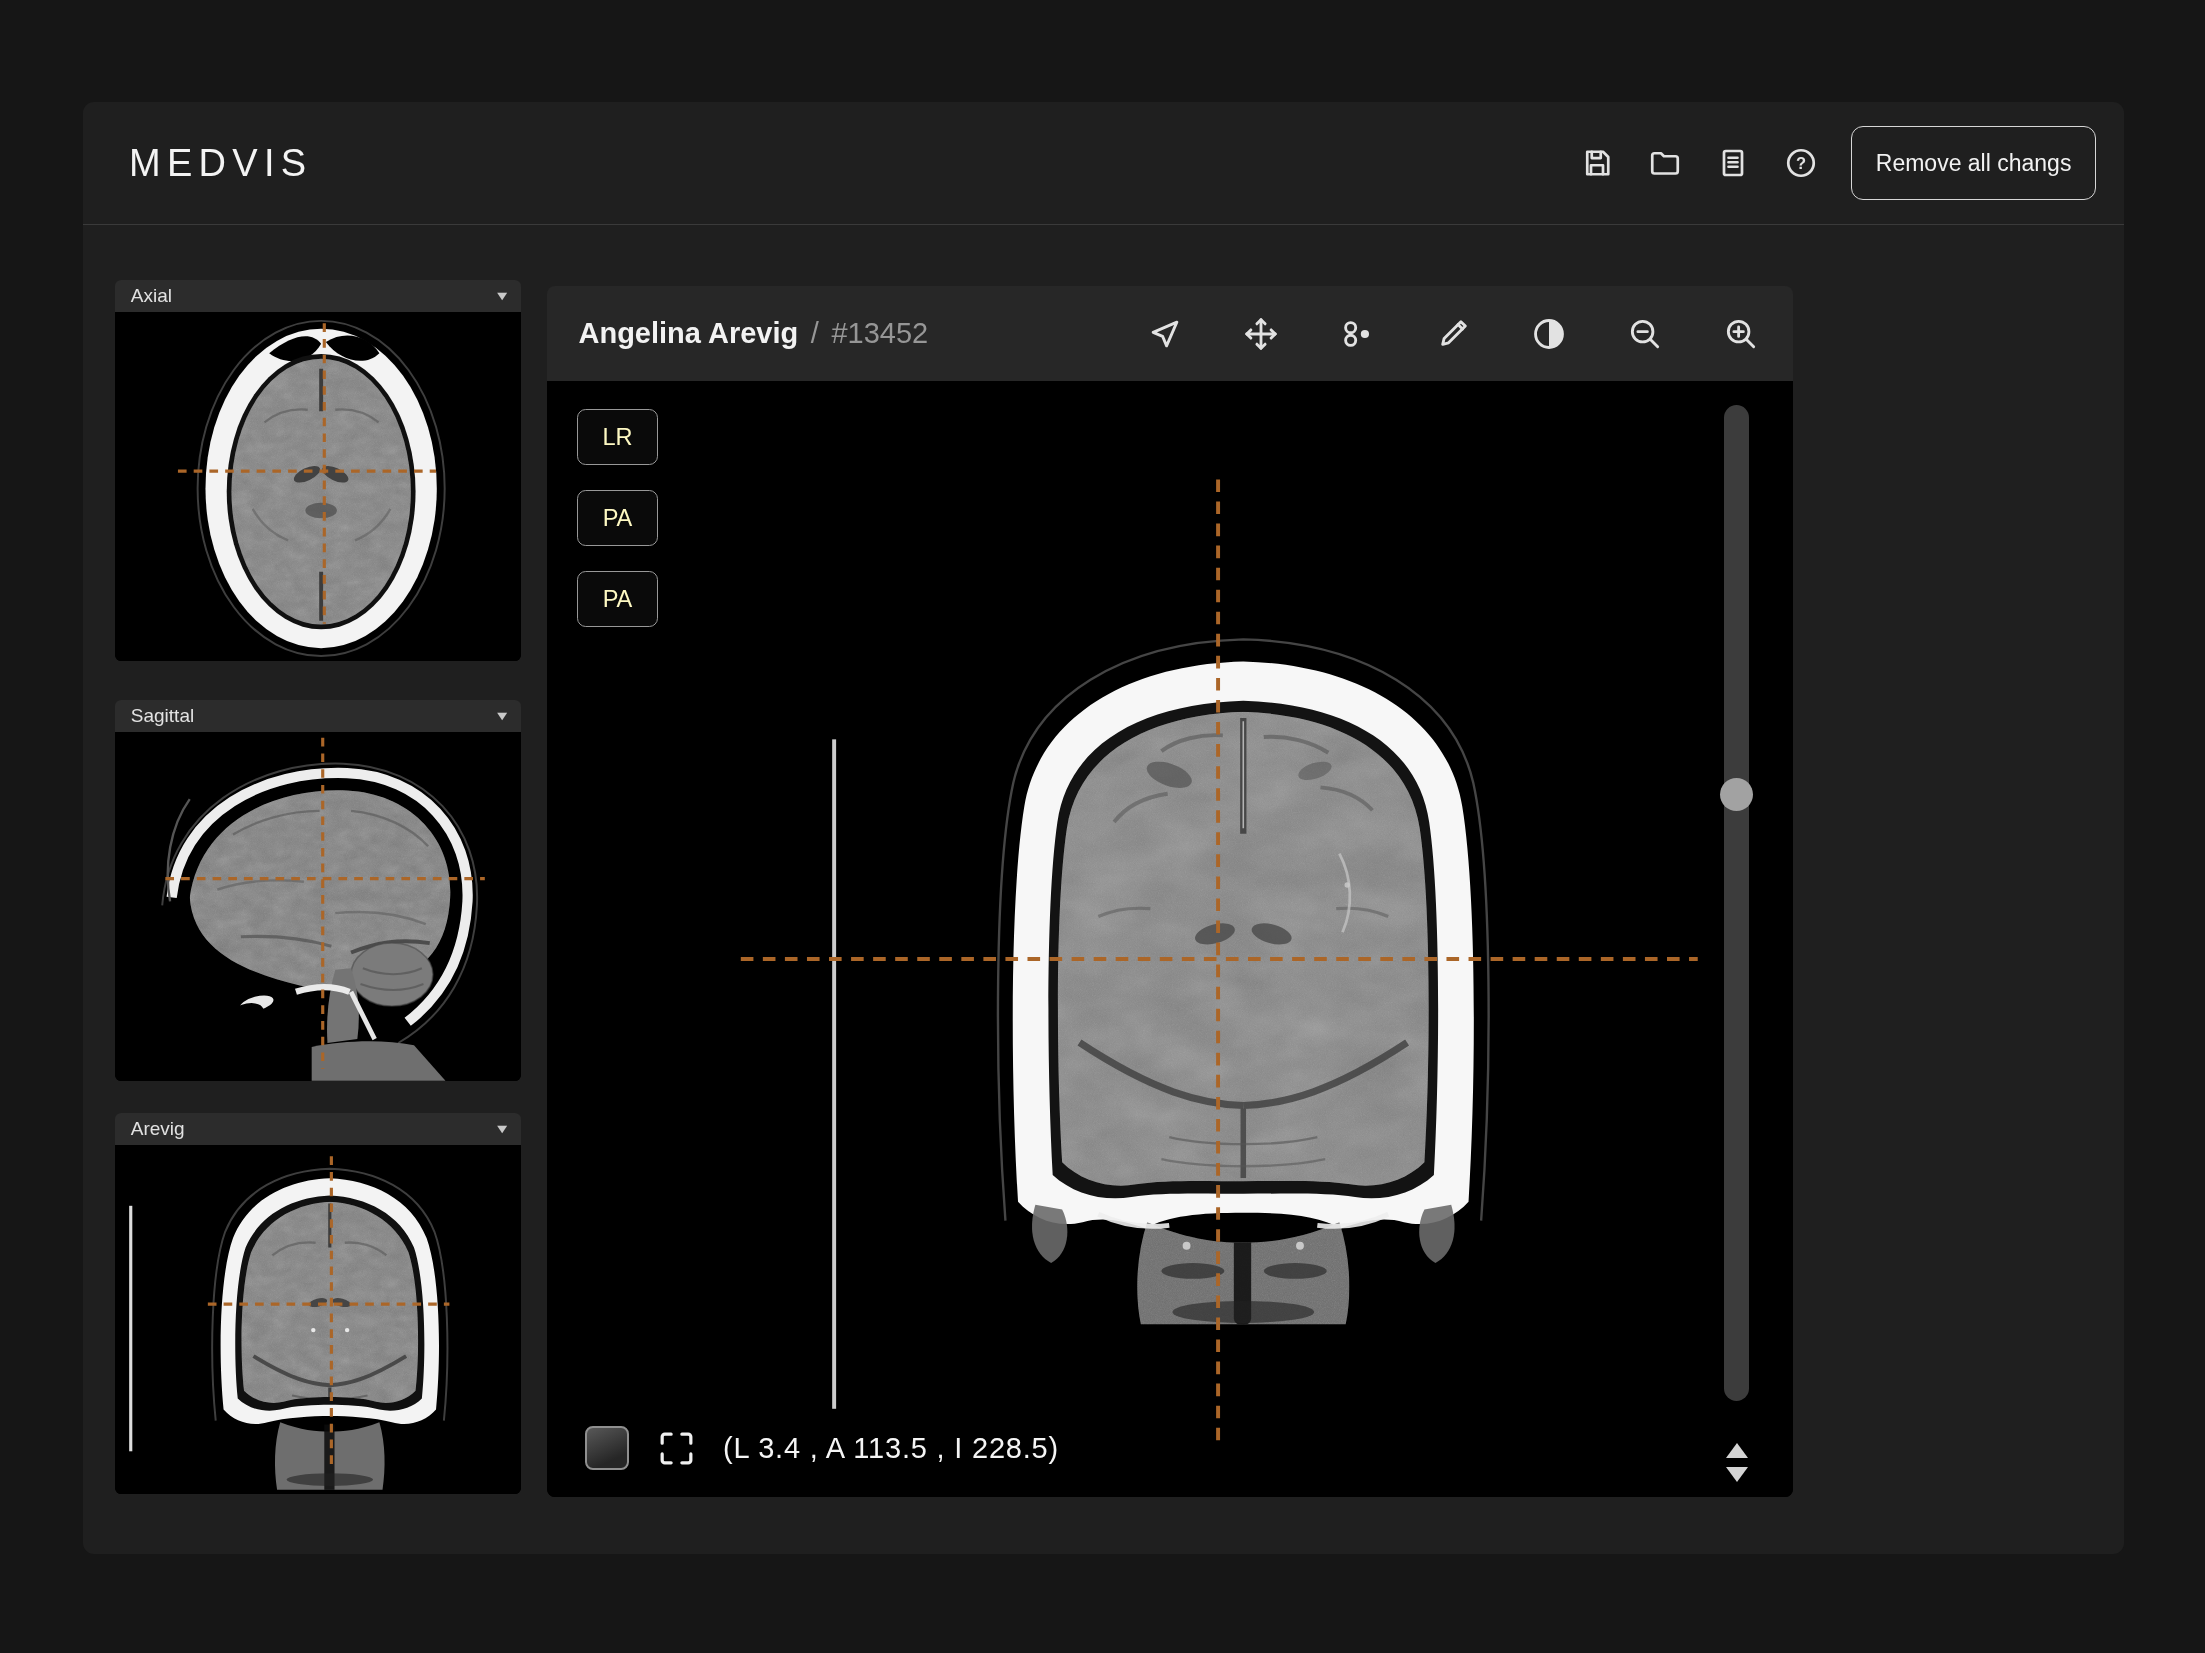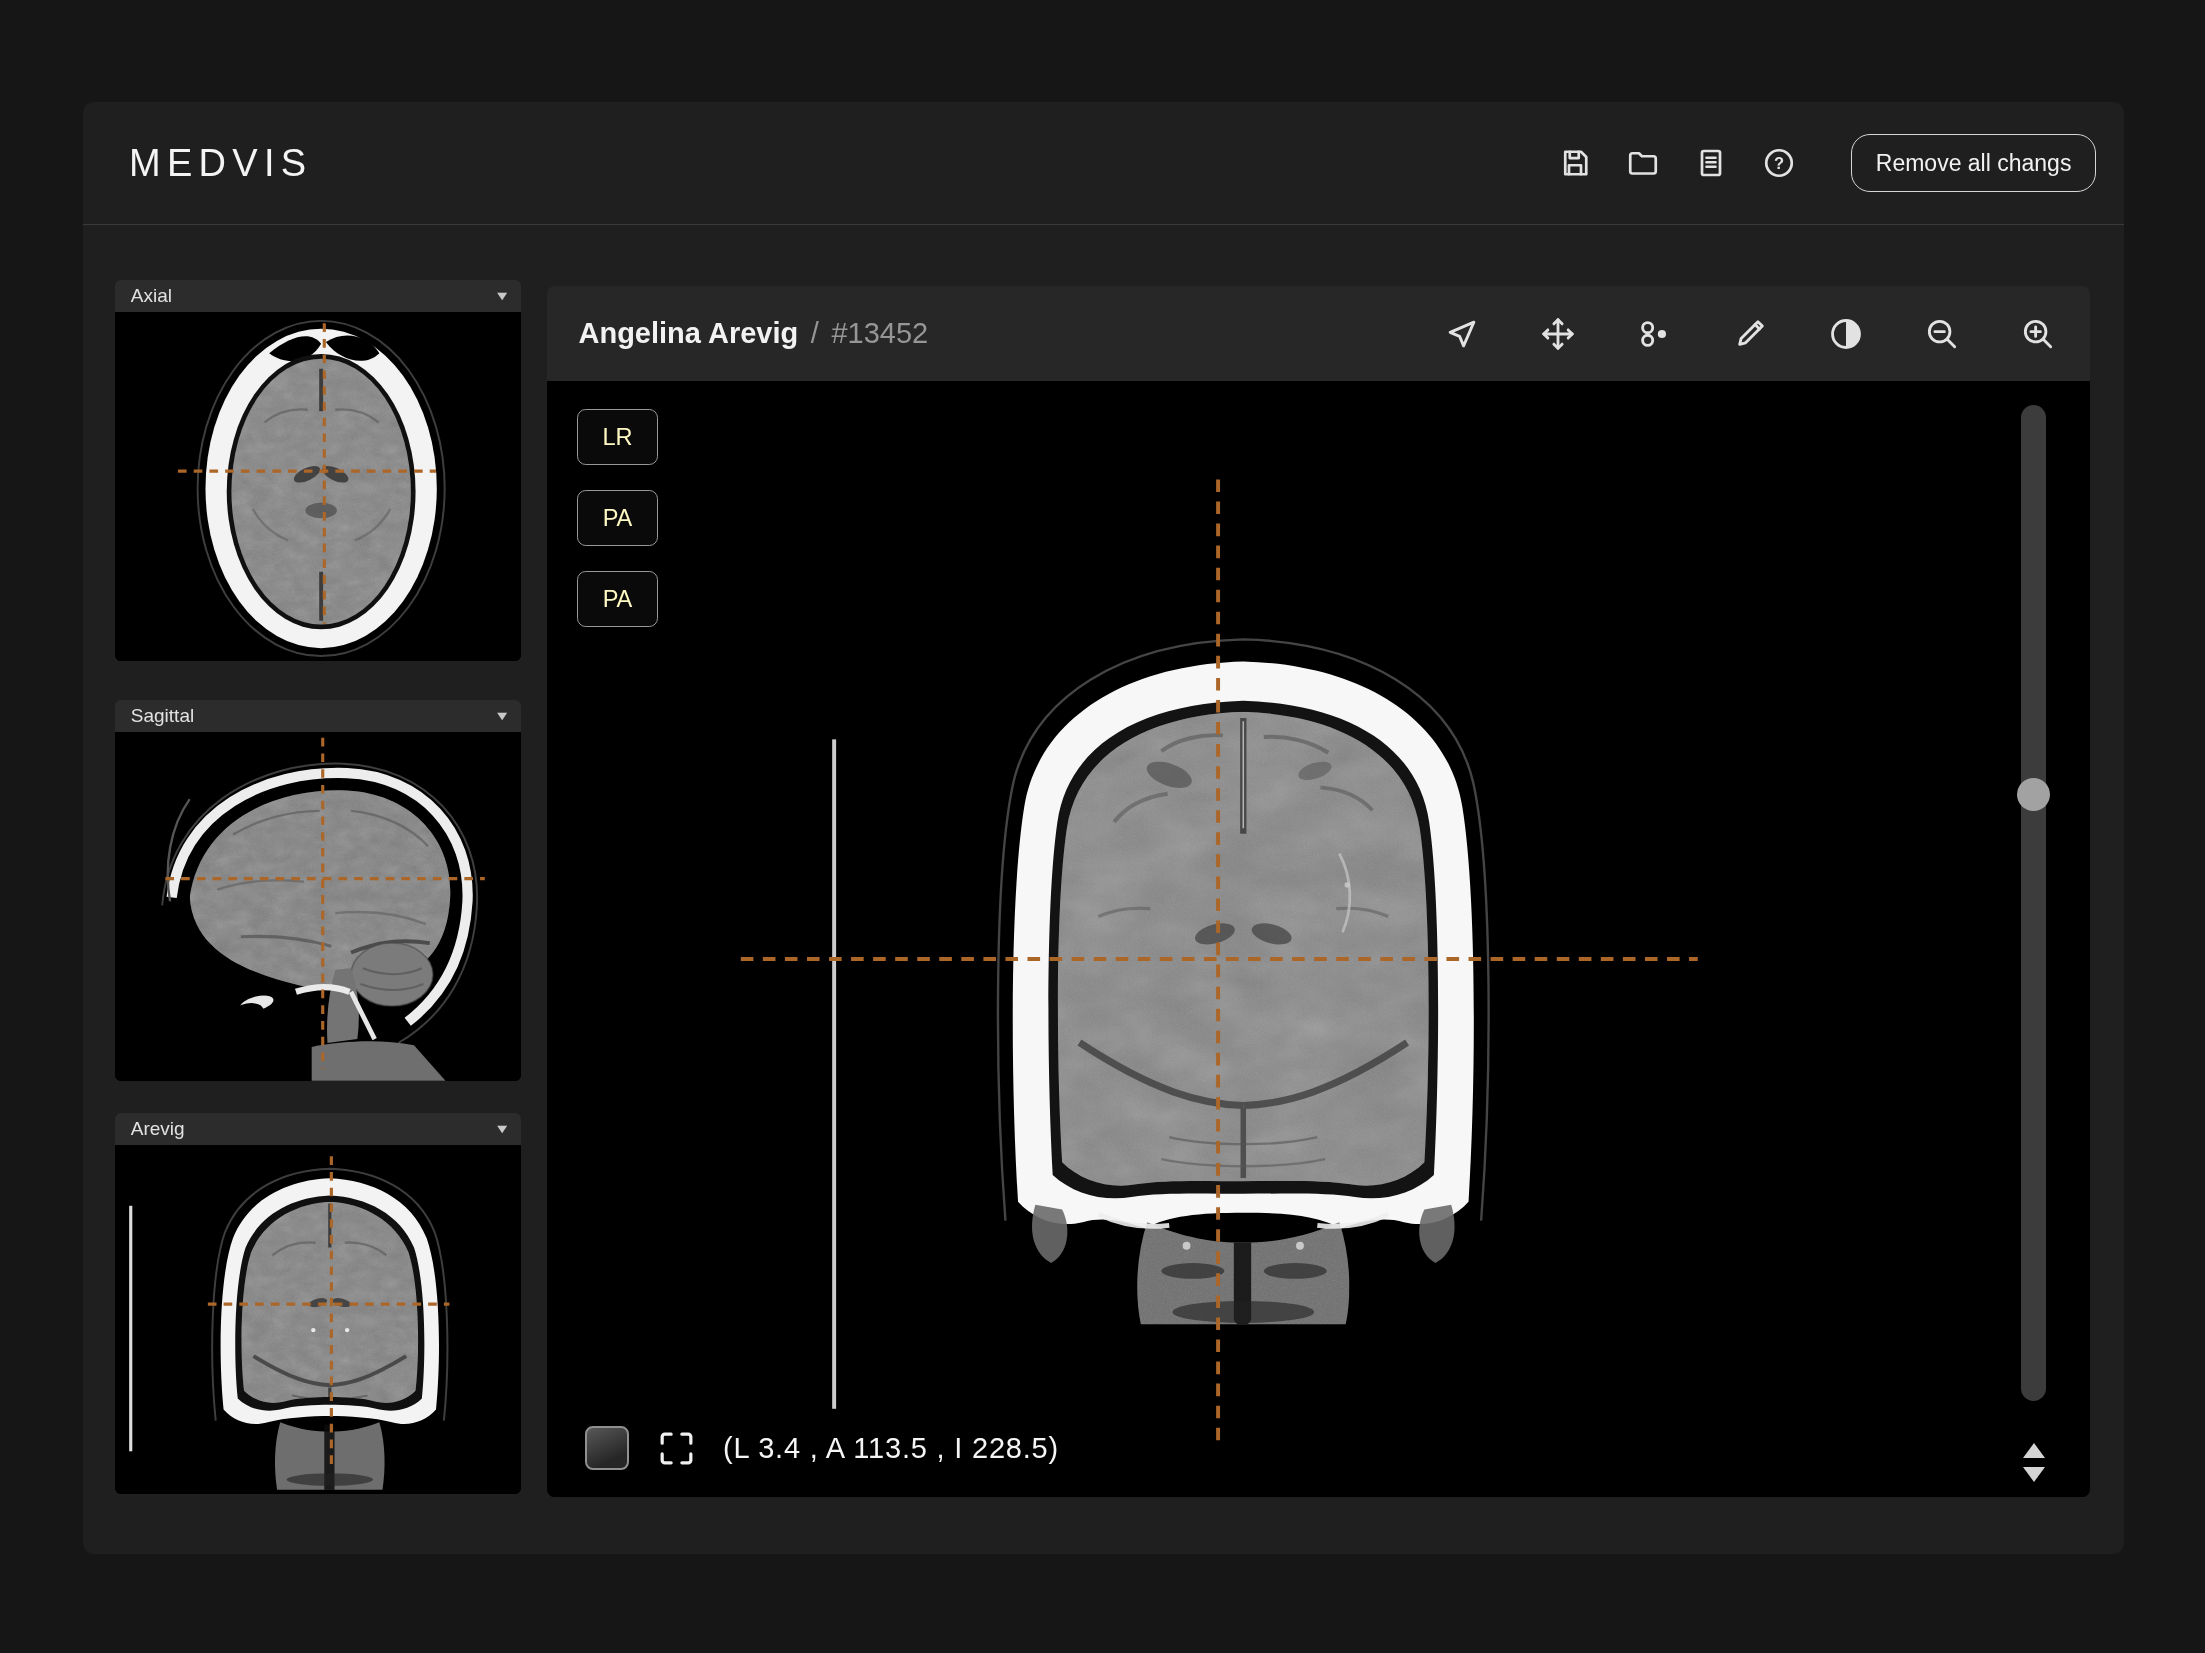--- a/index.html
+++ b/index.html
@@ -8,34 +8,34 @@
   .card{position:absolute;left:83px;top:102px;width:2041px;height:1452px;background:#1f1f1f;border-radius:11px;}
 
   
   .app-header{position:absolute;left:0;top:0;right:0;height:123px;display:flex;align-items:center;
     padding:0 28px 0 46px;border-bottom:1.6px solid #3a3a3a;box-sizing:border-box;}
   .brand{font-size:38px;letter-spacing:6.3px;color:#f4f4f4;font-weight:500;}
   .header-actions{margin-left:auto;display:flex;align-items:center;gap:27px;}
   .icon-btn{width:41px;height:41px;display:flex;align-items:center;justify-content:center;background:none;border:none;padding:0;cursor:pointer;}
   .ico{stroke:#e2e2e2;fill:none;stroke-width:1.8;stroke-linecap:round;stroke-linejoin:round;}
   .icon-btn .ico{width:36px;height:36px;}
-  .remove-btn{margin-left:25px;height:58px;padding:0 23.6px;background:transparent;border:1.6px solid #d6d6d6;
-    border-radius:19px;color:#f2f2f2;font-size:23px;font-family:inherit;cursor:pointer;}
+  .remove-btn{margin-left:3px;height:74px;padding:0 23.6px;background:transparent;border:1.6px solid #d6d6d6;
+    border-radius:12px;color:#f2f2f2;font-size:23px;font-family:inherit;cursor:pointer;}
 
   
   .panel{position:absolute;left:32px;width:406px;border-radius:6.3px;overflow:hidden;}
   .panel--axial{top:178px;} .panel--sagittal{top:598px;} .panel--coronal{top:1011px;}
   .panel-header{height:31.5px;background:#2c2c2c;display:flex;align-items:center;padding:0 12.6px 0 15.8px;cursor:pointer;}
   .panel-label{font-size:19px;color:#e2e2e2;}
   .panel-chevron{margin-left:auto;font-size:12.6px;color:#c9c9c9;transform:scaleX(1.35);}
   .panel-image{height:349px;background:#000;cursor:pointer;}
   .panel-image svg{display:block;width:406px;height:349px;}
 
   
-  .viewer{position:absolute;left:464px;top:184px;width:1543px;height:1211px;border-radius:7.9px;overflow:hidden;}
+  .viewer{position:absolute;left:464px;top:184px;width:1246px;height:1211px;border-radius:7.9px;overflow:hidden;}
   .viewer-header{position:absolute;left:0;top:0;right:0;height:95px;background:#272727;display:flex;align-items:center;
     padding:0 31.5px;box-sizing:border-box;}
   .viewer-title{display:flex;align-items:baseline;gap:12.6px;font-size:29px;}
   .patient-name{color:#f2f2f2;font-weight:700;}
   .title-sep,.study-id{color:#969696;font-weight:400;}
   .viewer-toolbar{margin-left:auto;display:flex;align-items:center;gap:55px;}
   .tool-btn{width:41px;height:41px;display:flex;align-items:center;justify-content:center;background:none;border:none;padding:0;cursor:pointer;}
   .tool-btn .ico{width:38px;height:38px;}
 
   .viewer-body{position:absolute;left:0;top:95px;right:0;bottom:0;background:#000;overflow:hidden;}

